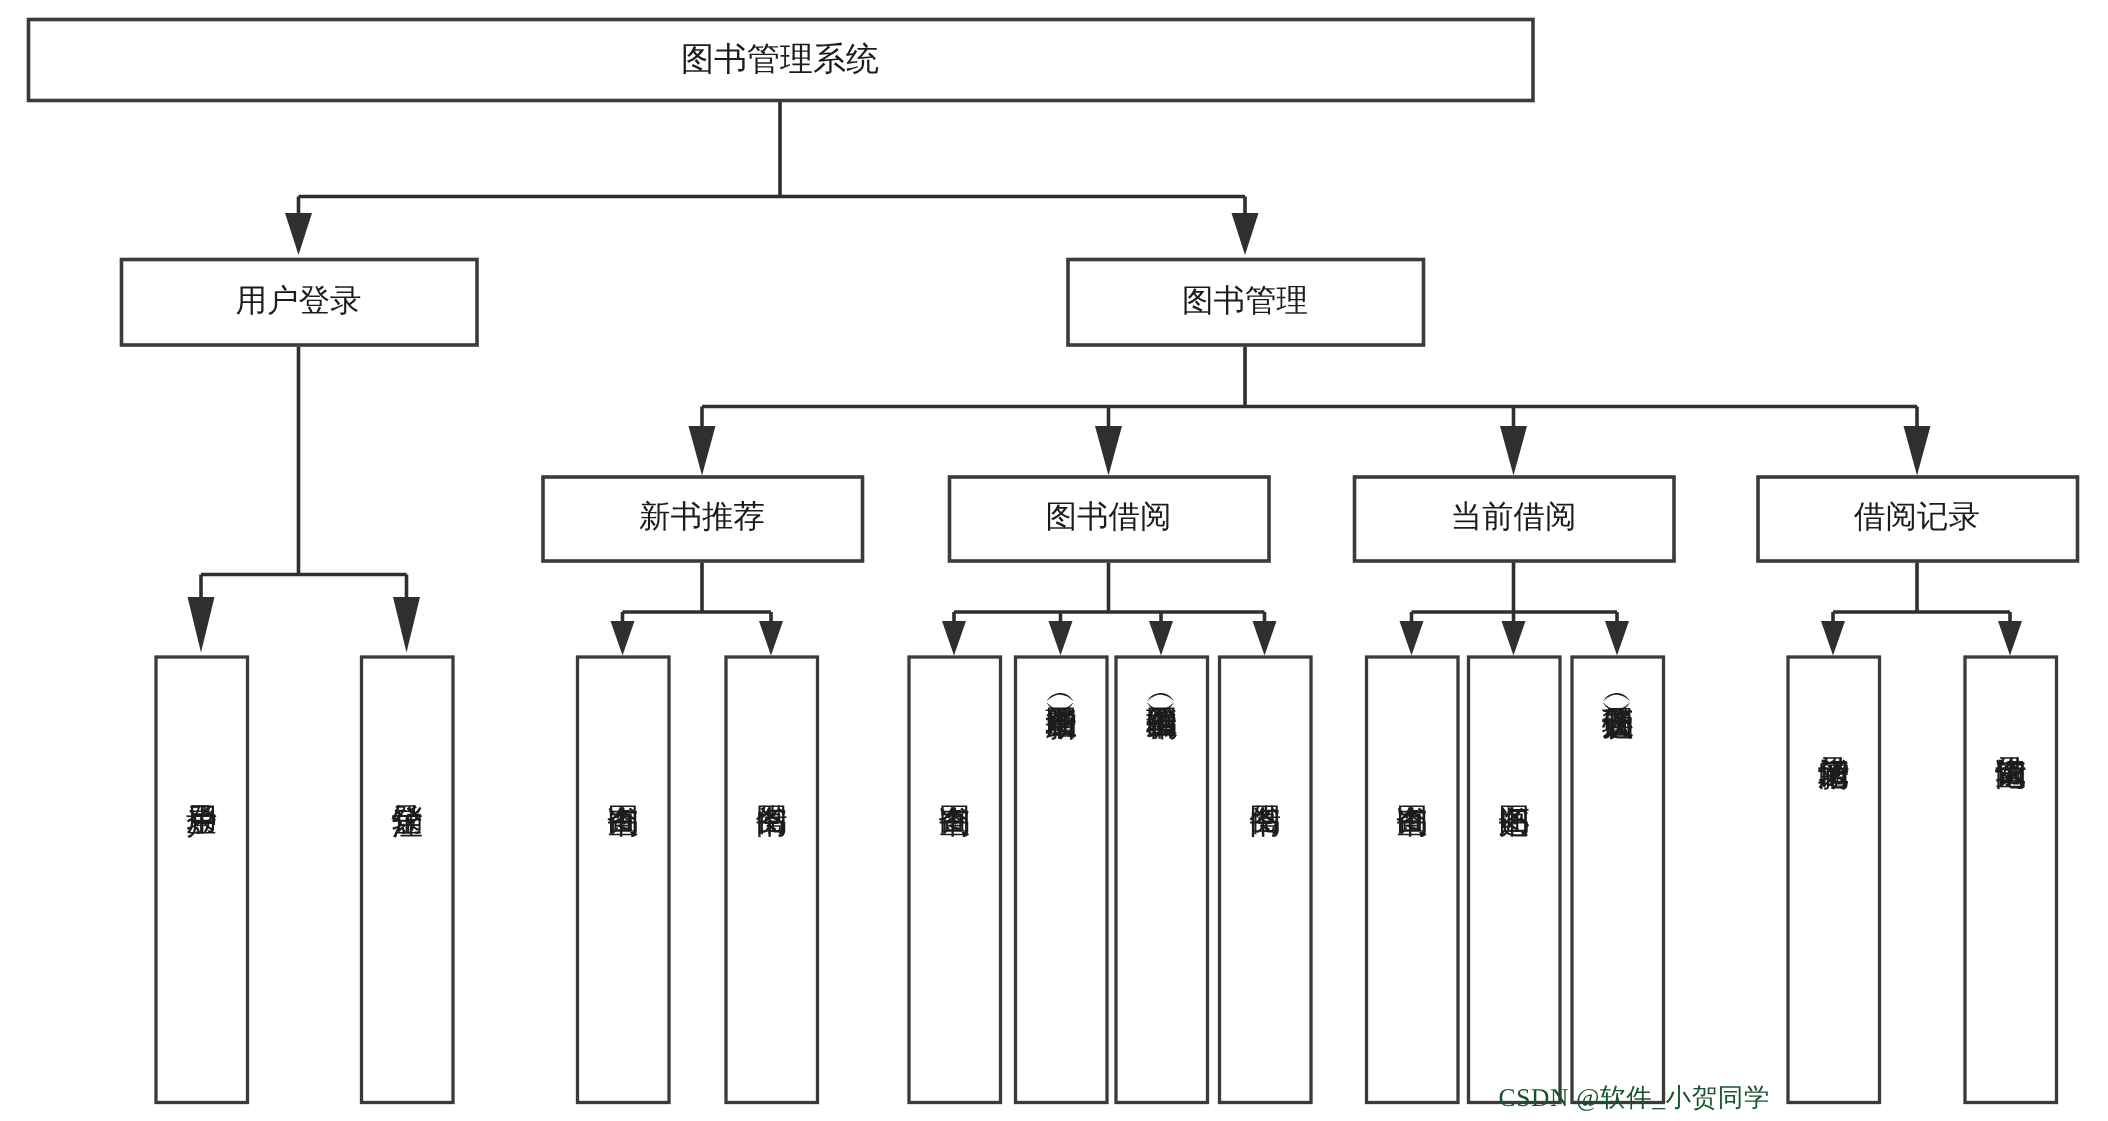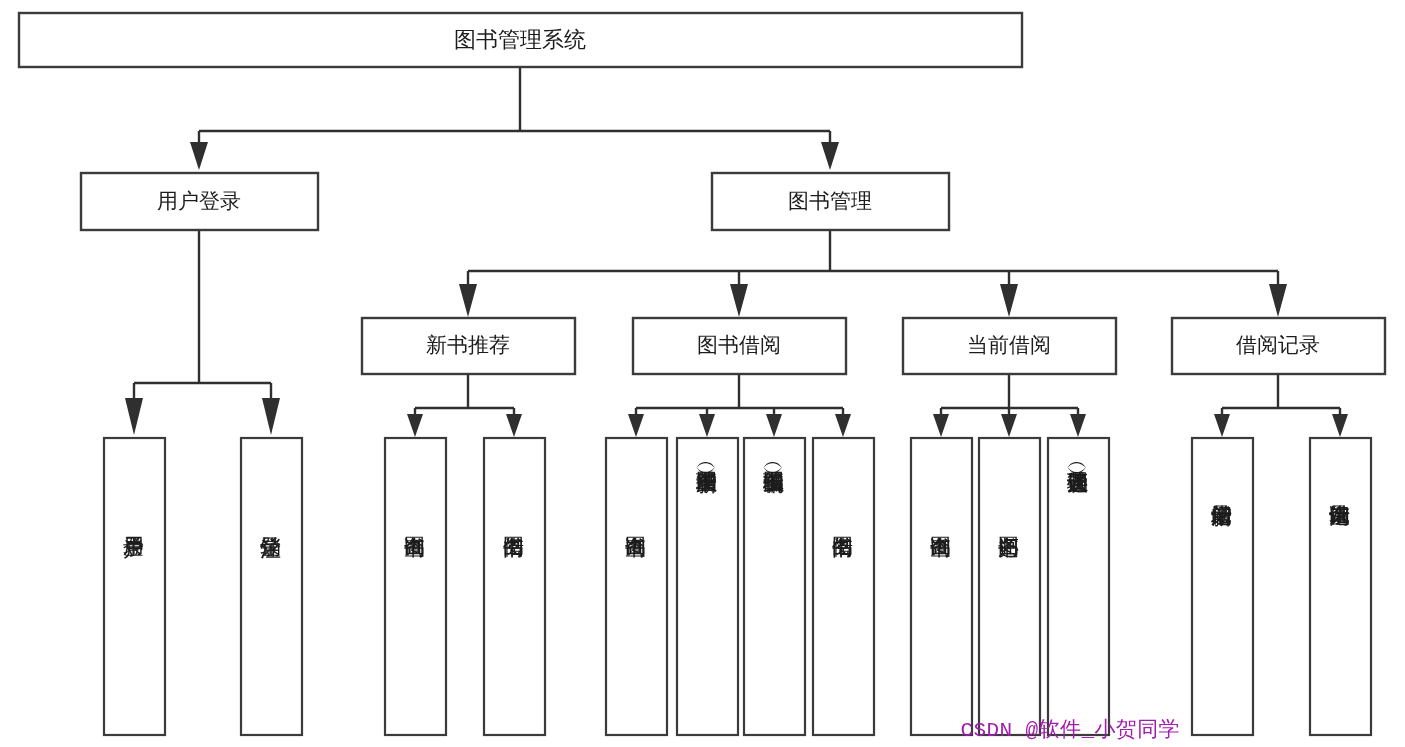--- a/index.html
+++ b/index.html
@@ -59,23 +59,23 @@
   .vlabel {
     font-family: "Liberation Sans", "DejaVu Sans", sans-serif;
     font-size: 21px;
     fill: #1c1c1c;
     text-anchor: middle;
   }
   .watermark {
     position: absolute;
     right: 8px;
     bottom: 4px;
-    font-family: Liberation Mono, monospace;
-    font-size: 21px;
-    color: #a21caf;
+    font-family: Liberation Serif, serif;
+    font-size: 17px;
+    color: #14532d;
     letter-spacing: 0.4px;
     white-space: nowrap;
     user-select: none;
   }
 </style>
 </head>
 <body>
 
 <div id="diagram-root">
   <svg class="flow" viewBox="0 0 1405 747" xmlns="http://www.w3.org/2000/svg">

